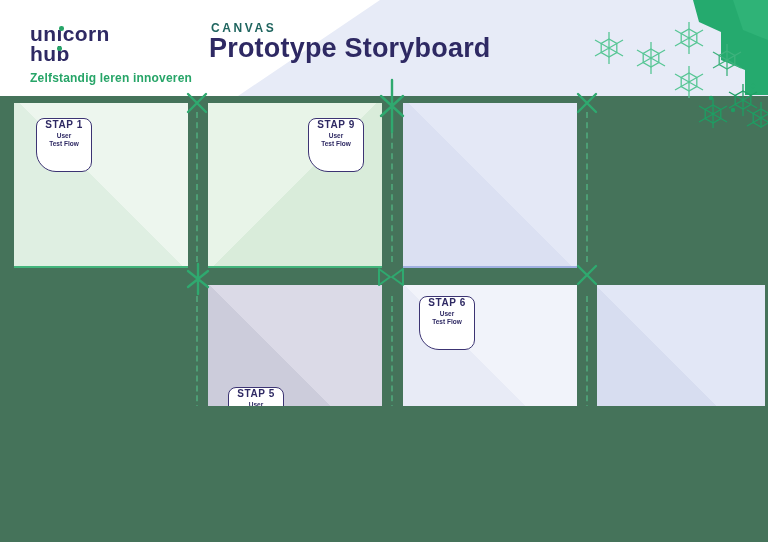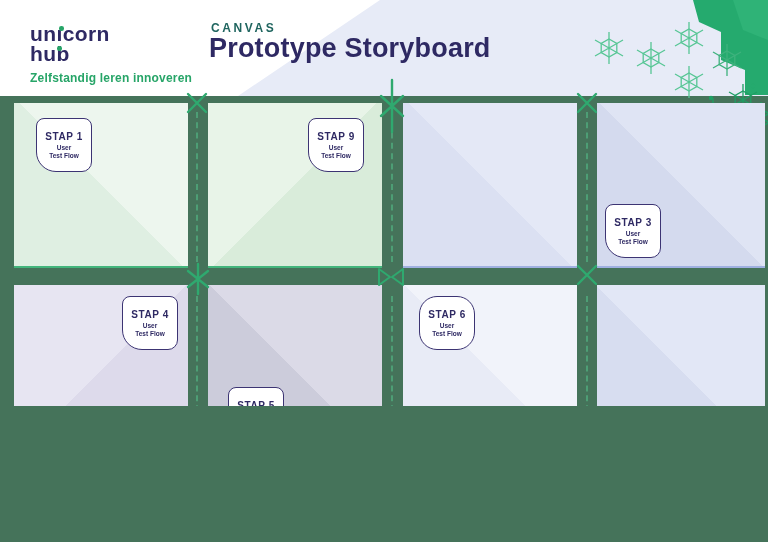--- a/index.html
+++ b/index.html
@@ -36,26 +36,26 @@
   .p5{background:linear-gradient(135deg,#e7e5f2 50%,#dddaeb 50%);}
   .p6{background:linear-gradient(225deg,#dbdae7 50%,#ccccdb 50%);}
   .p7{background:linear-gradient(225deg,#f1f3fa 50%,#e8ebf6 50%);}
   .p8{background:linear-gradient(225deg,#e2e7f6 50%,#d7ddf0 50%);}
   .p-row2::after{content:'';position:absolute;left:8px;right:8px;bottom:4px;
         border-top:1.5px dotted #5e9ab4;}
 
   
   .badge{position:absolute;width:56px;height:54px;background:#ffffff;
         border:1.6px solid #3c3473;border-radius:8px 8px 10px 20px;
-        color:#2e2963;text-align:center;box-sizing:border-box;padding-top:12px;}
+        color:#2e2963;text-align:center;box-sizing:border-box;padding-top:0;}
   .badge .step{font-size:10px;font-weight:bold;letter-spacing:.6px;}
   .badge .bl{font-size:6.5px;font-weight:bold;line-height:8px;margin-top:2px;}
   .badge .bl + .bl{margin-top:0;}
   .b1{left:22px;top:15px;}  .b2{left:100px;top:15px;} .b3{left:8px;top:101px;}
-  .b4{left:108px;top:11px;} .b5{left:20px;top:102px;} .b6{left:16px;top:11px;border-radius:18px;}
+  .b4{left:108px;top:11px;} .b5{left:20px;top:102px;} .b6{left:16px;top:11px;}
 
   
   .conn{position:absolute;pointer-events:none;}
   .gapline{position:absolute;width:0;border-left:2px dashed rgba(86,201,143,.5);}
 
   
   .box-label{position:absolute;top:452px;font-size:7px;font-weight:bold;
         color:#261f55;letter-spacing:.3px;}
   .lb1{left:15px;} .lb2{left:209px;} .lb3{left:404px;}
   .bbox{position:absolute;top:464px;height:46px;box-sizing:border-box;}
@@ -131,35 +131,21 @@
     </div>
   </div>
   <div class="panel p-row1 c2 p2">
     <div class="badge b2">
       <div class="step">STAP 9</div>
       <div class="bl">User</div>
       <div class="bl">Test Flow</div>
     </div>
   </div>
   <div class="panel p-row1 c3 p3"></div>
-  <div class="panel p-row1 c4 p4">
-    <div class="badge b3">
-      <div class="step">STAP 3</div>
-      <div class="bl">User</div>
-      <div class="bl">Test Flow</div>
-    </div>
-  </div>
-
-  <div class="panel p-row2 c1 p5">
-    <div class="badge b4">
-      <div class="step">STAP 4</div>
-      <div class="bl">User</div>
-      <div class="bl">Test Flow</div>
-    </div>
-  </div>
+
   <div class="panel p-row2 c2 p6">
     <div class="badge b5">
       <div class="step">STAP 5</div>
       <div class="bl">User</div>
       <div class="bl">Test Flow</div>
     </div>
   </div>
   <div class="panel p-row2 c3 p7">
     <div class="badge b6">
       <div class="step">STAP 6</div>

